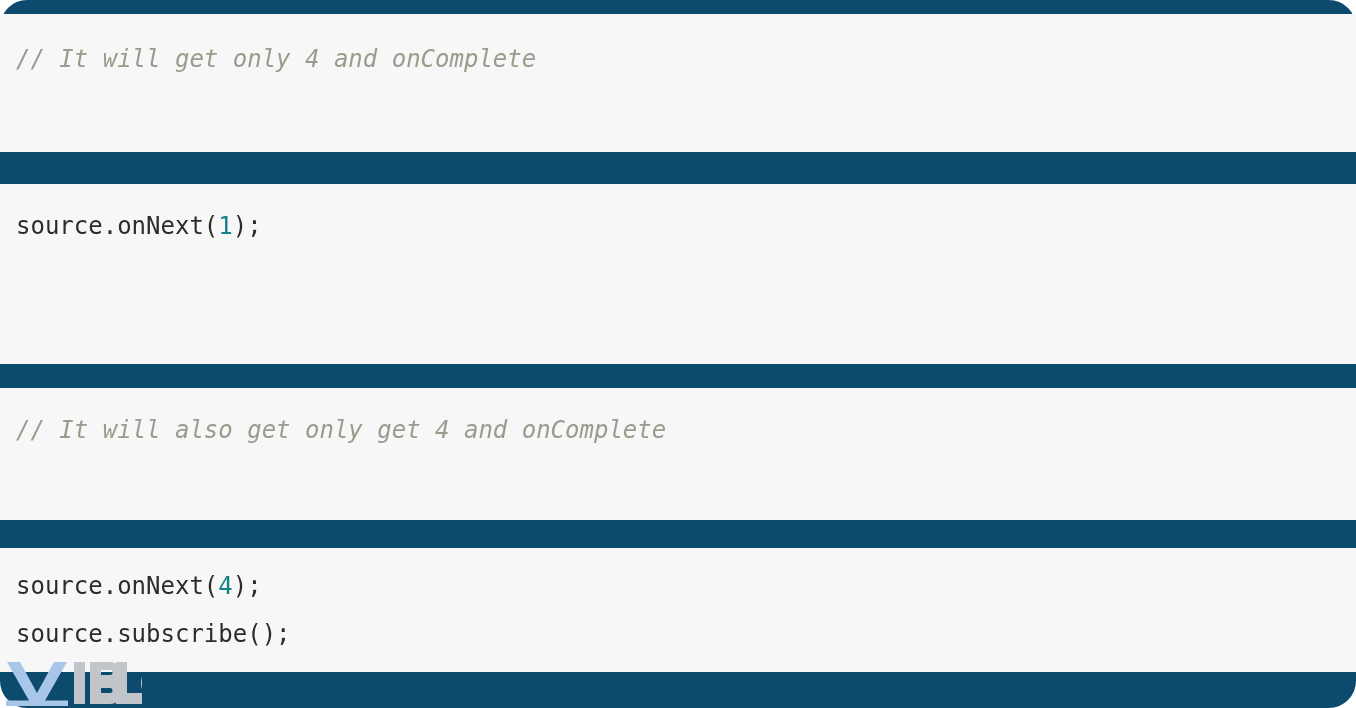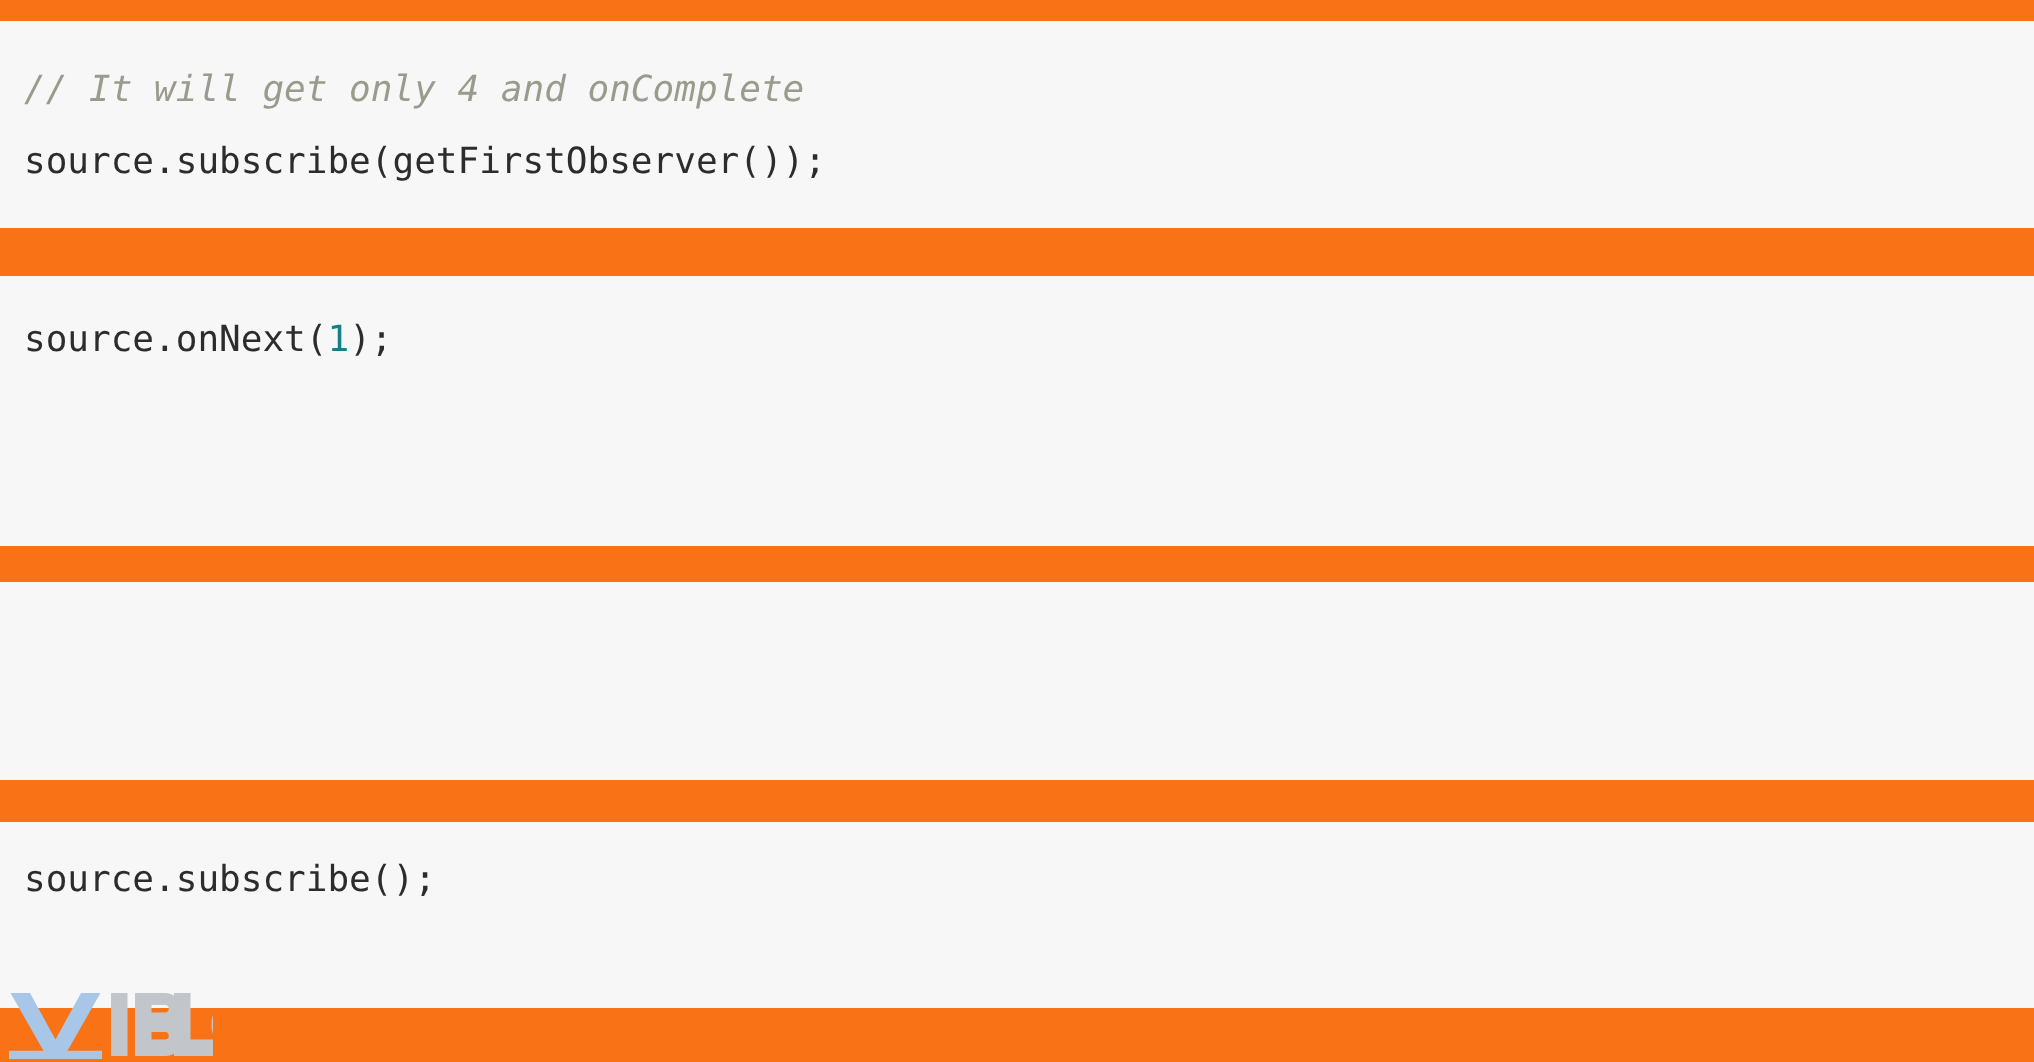--- a/index.html
+++ b/index.html
@@ -59,33 +59,34 @@
     align-items: flex-end;
     height: 46px;
   }
   #watermark svg {
     display: block;
   }
 </style>
 </head>
 <body>
 
-<div id="page" style="background: #f97316;">
+<div id="page" style="background: #0c4a6e; border-radius: 27px;">
 
   <div id="blocks-host">
       <div class="code-block" style="top: 14px; height: 138px; background: rgb(247, 247, 247); padding-top: 21px;">
         <div class="code-line comment" style="color: rgb(155, 155, 141);">// It will get only 4 and onComplete</div>
-        <div class="code-line" style="color: rgb(44, 44, 44);"><span>source.subscribe(getFirstObserver());</span></div>
       </div>
       <div class="code-block" style="top: 184px; height: 180px; background: rgb(247, 247, 247); padding-top: 18px;">
         <div class="code-line" style="color: rgb(44, 44, 44);"><span>source.onNext(</span><span class="num" style="color: rgb(19, 129, 138);">1</span><span>);</span></div>
       </div>
       <div class="code-block" style="top: 388px; height: 132px; background: rgb(247, 247, 247); padding-top: 18px;">
+        <div class="code-line comment" style="color: rgb(155, 155, 141);">// It will also get only get 4 and onComplete</div>
       </div>
       <div class="code-block" style="top: 548px; height: 124px; background: rgb(247, 247, 247); padding-top: 14px;">
+        <div class="code-line" style="color: rgb(44, 44, 44);"><span>source.onNext(</span><span class="num" style="color: rgb(19, 129, 138);">4</span><span>);</span></div>
         <div class="code-line" style="color: rgb(44, 44, 44);"><span>source.subscribe();</span></div>
       </div>
     </div>
 
   <div id="watermark">
     <svg width="136" height="46" viewBox="0 0 136 46">
 
       <polygon id="wm-v" points="1,2 14,2 31,33 48,2 61,2 37,44 25,44" fill="#a8c6e8"></polygon>
 
       <rect id="wm-bar" x="0" y="40.5" width="62" height="5.5" fill="#a8c6e8"></rect>

